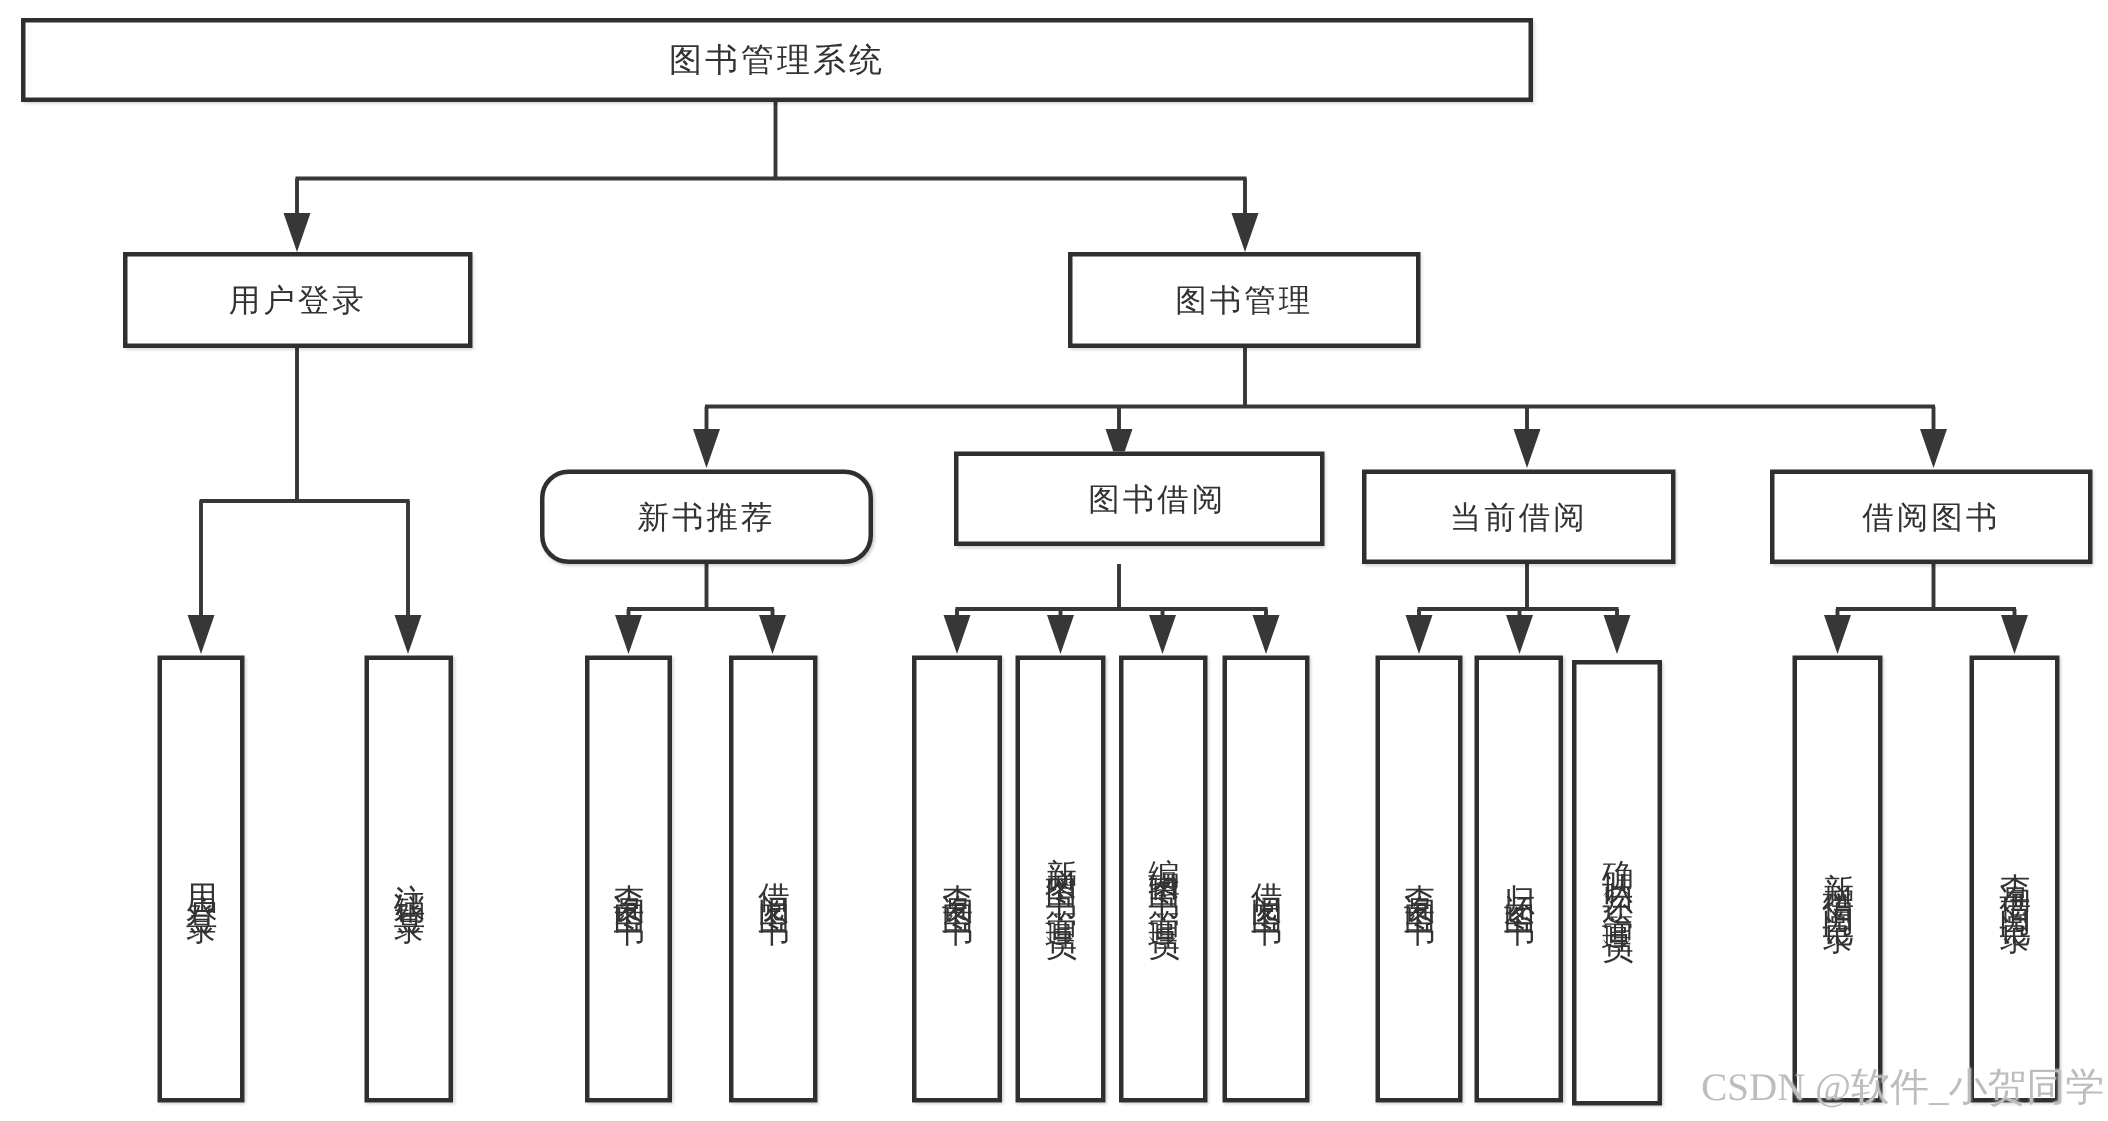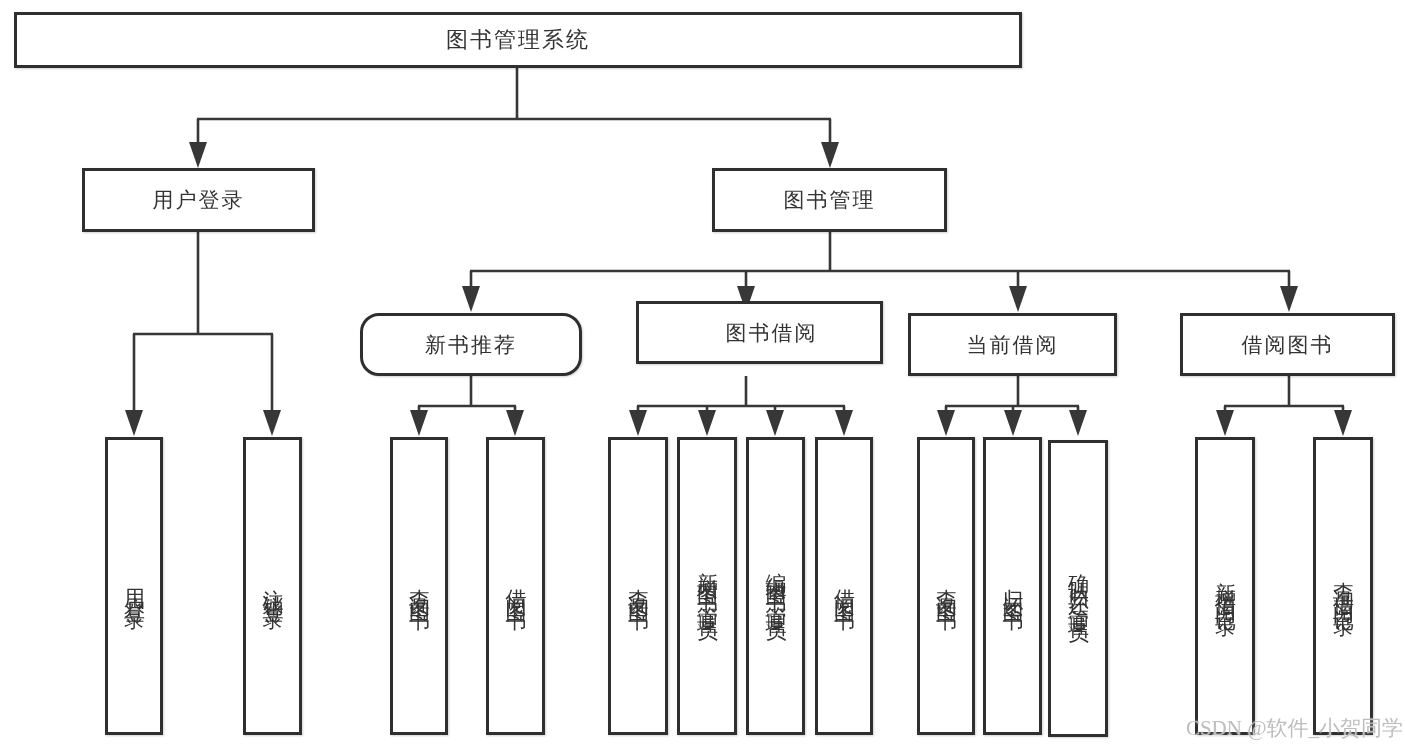--- a/index.html
+++ b/index.html
@@ -44,21 +44,21 @@
     writing-mode: vertical-rl;
     text-orientation: mixed;
     font-size: 21px;
     letter-spacing: 7px;
     line-height: 1;
   }
   .watermark {
     position: absolute;
     right: 2px;
     bottom: 5px;
-    font-size: 21px;
+    font-size: 26px;
     color: #bdbdbd;
     text-shadow: 0 0 2px #ffffff;
     white-space: nowrap;
     z-index: 10;
   }
 </style>
 </head>
 <body>
 
 <div class="stage">

